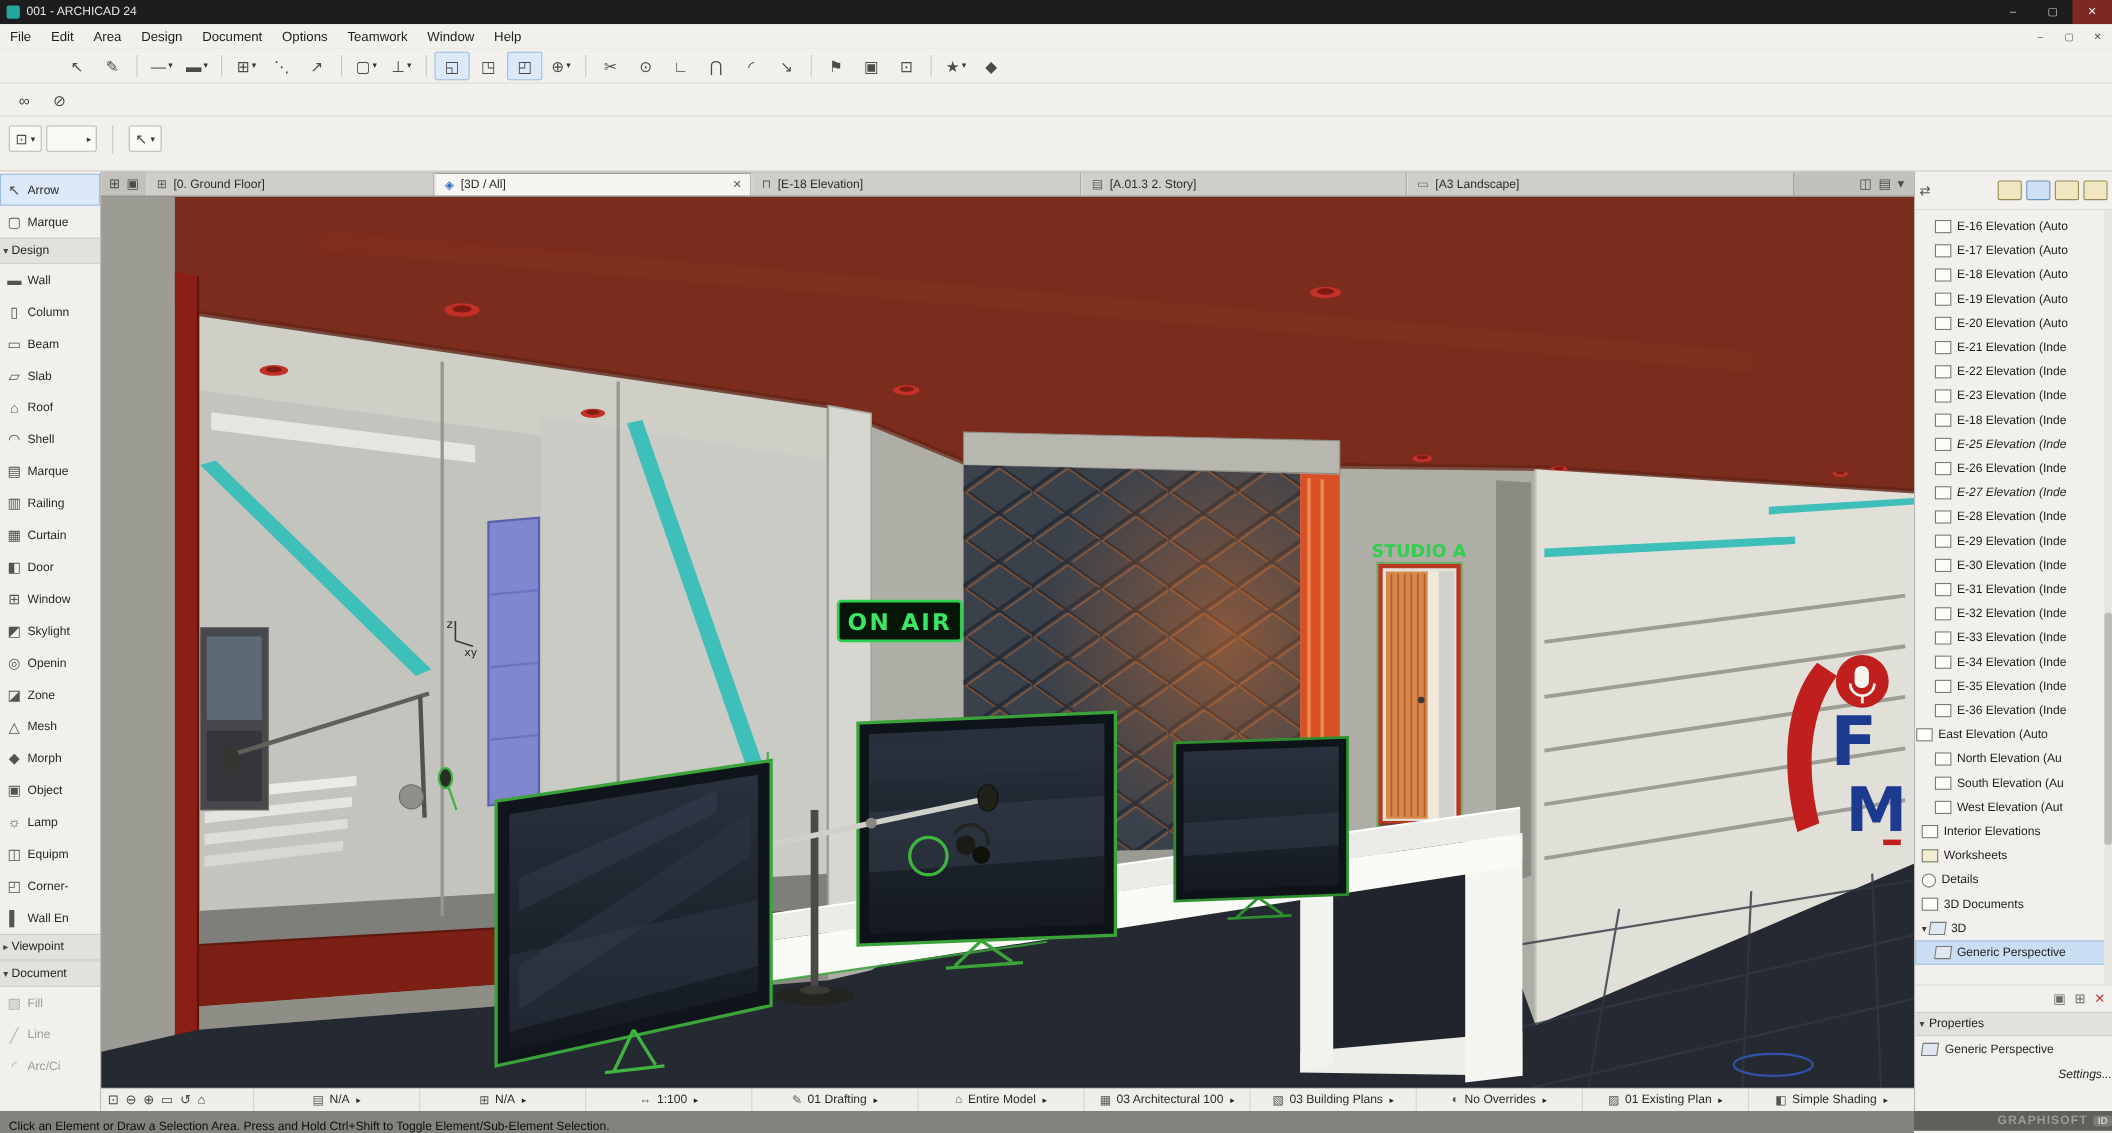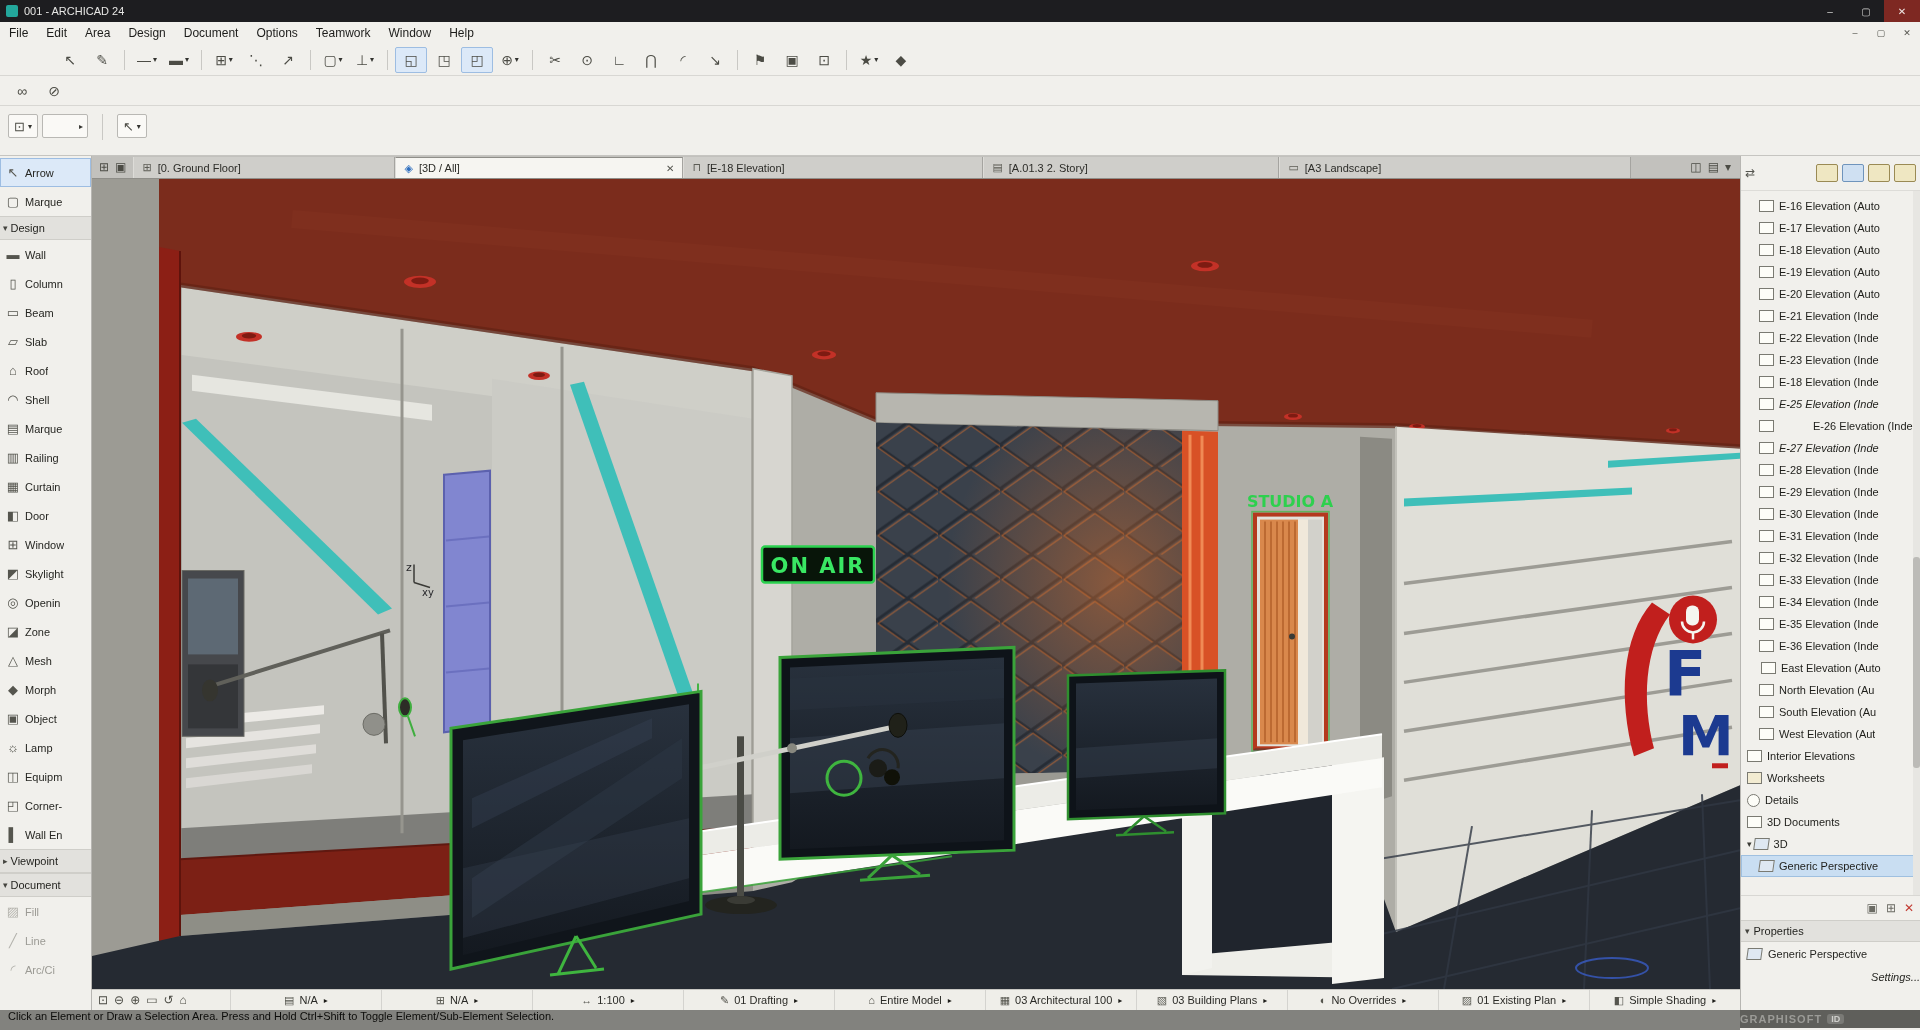--- a/index.html
+++ b/index.html
@@ -113,23 +113,23 @@
     border-top:1px solid #c8c7c3;display:flex;align-items:center;font-size:11px;color:#2a2a26;box-sizing:border-box;}
   #status-zoom{display:flex;align-items:center;padding:0 6px;width:138px;box-sizing:border-box;}
   .sb-zoom-icon{color:#4c4c45;font-size:12px;margin-right:6px;}
   #status-groups{display:flex;flex:1;height:100%;}
   .sb-group{flex:1;display:flex;align-items:center;justify-content:center;border-left:1px solid #d4d3cf;
     overflow:hidden;white-space:nowrap;padding:0 4px;}
   .sb-icon{color:#55554e;font-size:11px;margin-right:5px;}
   .sb-caret{font-size:8px;color:#1c1c18;margin-left:6px;}
   
   #hintbar{position:absolute;left:0;top:1010px;width:1740px;height:20px;background:#82827e;
-    display:flex;align-items:flex-start;color:#0c0c0a;font-size:11px;padding-left:8px;box-sizing:border-box;}
+    display:flex;align-items:flex-end;color:#0c0c0a;font-size:11px;padding-left:8px;box-sizing:border-box;}
   #brandbox{position:absolute;left:1740px;top:1010px;width:180px;height:18px;background:#5f5f5b;
-    display:flex;align-items:center;justify-content:flex-start;}
+    display:flex;align-items:center;justify-content:flex-end;}
   #brand-name{color:#9b9b97;font-weight:bold;font-size:11px;letter-spacing:1px;}
   #brand-id{color:#cfcfcb;background:#7a7a76;border-radius:3px;font-size:9px;font-weight:bold;
     padding:0 4px;margin-left:5px;}
 </style>
 </head>
 <body>
 
 <div id="app">
 
   <div id="titlebar">
@@ -734,21 +734,21 @@
           <span class="tree-label">E-23 Elevation (Inde</span>
         </div>
         <div class="tree-row" style="padding-left: 18px;">
           <span class="tree-icon elevation-icon"></span>
           <span class="tree-label">E-18 Elevation (Inde</span>
         </div>
         <div class="tree-row" style="padding-left: 18px; font-style: italic;">
           <span class="tree-icon elevation-icon"></span>
           <span class="tree-label">E-25 Elevation (Inde</span>
         </div>
-        <div class="tree-row" style="padding-left: 18px; gap: 34px;">
+        <div class="tree-row" style="padding-left: 18px;">
           <span class="tree-icon elevation-icon"></span>
           <span class="tree-label">E-26 Elevation (Inde</span>
         </div>
         <div class="tree-row" style="padding-left: 18px; font-style: italic;">
           <span class="tree-icon elevation-icon"></span>
           <span class="tree-label">E-27 Elevation (Inde</span>
         </div>
         <div class="tree-row" style="padding-left: 18px;">
           <span class="tree-icon elevation-icon"></span>
           <span class="tree-label">E-28 Elevation (Inde</span>
@@ -778,21 +778,21 @@
           <span class="tree-label">E-34 Elevation (Inde</span>
         </div>
         <div class="tree-row" style="padding-left: 18px;">
           <span class="tree-icon elevation-icon"></span>
           <span class="tree-label">E-35 Elevation (Inde</span>
         </div>
         <div class="tree-row" style="padding-left: 18px;">
           <span class="tree-icon elevation-icon"></span>
           <span class="tree-label">E-36 Elevation (Inde</span>
         </div>
-        <div class="tree-row" style="padding-left: 20px;">
+        <div class="tree-row" style="padding-left: 1px;">
           <span class="tree-icon elevation-icon"></span>
           <span class="tree-label">East Elevation (Auto</span>
         </div>
         <div class="tree-row" style="padding-left: 18px;">
           <span class="tree-icon elevation-icon"></span>
           <span class="tree-label">North Elevation (Au</span>
         </div>
         <div class="tree-row" style="padding-left: 18px;">
           <span class="tree-icon elevation-icon"></span>
           <span class="tree-label">South Elevation (Au</span>

